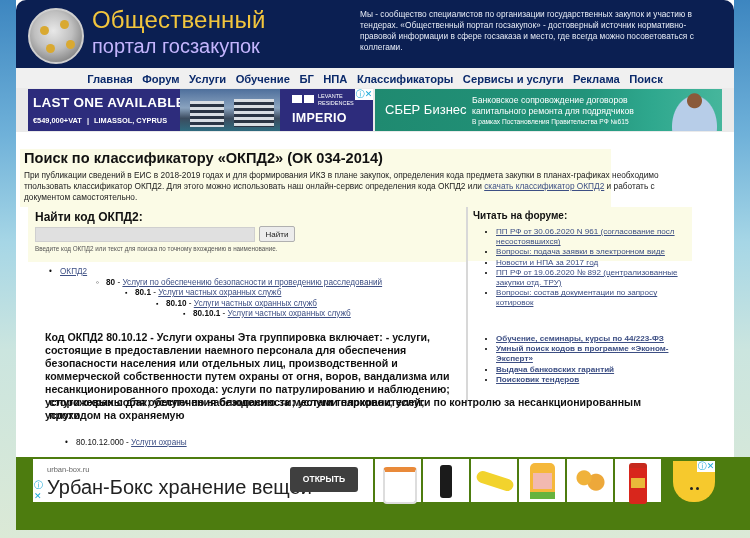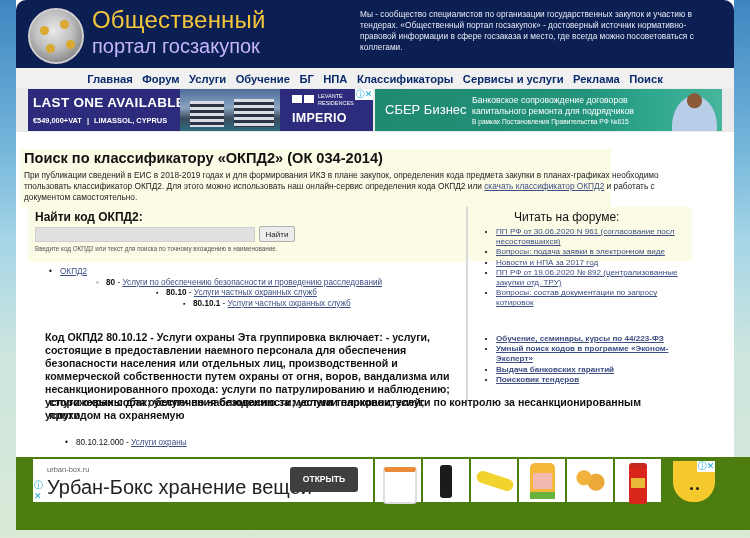--- a/index.html
+++ b/index.html
@@ -79,21 +79,21 @@
     position:absolute; left:7px; top:20px; width:218px; height:13px; border:1px solid #cfcfcf; background:#e0e0e0; padding:0; margin:0;
   }
   .search button {
     position:absolute; left:231px; top:19px; width:36px; height:16px; font-size:8px; font-family:"Liberation Sans", sans-serif;
     background:#ececec; border:1px solid #b0b0b0; border-radius:2px; color:#222; padding:0;
   }
   .search .hint { position:absolute; left:7px; top:38px; font-size:6.3px; color:#555; }
   
   .side { position:absolute; left:450px; top:207px; width:224px; height:195px; border-left:2px solid #d8d8d8; }
   .side .top { position:absolute; left:0; top:0; width:224px; height:54px; background:#fbfbe6; }
-  .side .hd { position:absolute; left:5px; top:3px; font-size:12px; font-weight:normal; color:#111;margin-left:41px; }
+  .side .hd { position:absolute; left:5px; top:3px; font-size:10px; font-weight:bold; color:#111; }
   .side ul { position:absolute; margin:0; padding:0 0 0 28px; font-size:8.1px; line-height:10.2px; }
   .side ul li a { color:#3d4f84; text-decoration:underline; }
   .side .l1 { top:20px; width:190px; }
   .side .l2 { top:127px; width:190px; }
   .side .l2 li a { font-weight:bold; color:#3d4f84; }
   
   .tree { position:absolute; left:30px; top:267px; font-size:8.2px; line-height:10.5px; color:#111; }
   .tree a { color:#3d4f84; text-decoration:underline; }
   .tree ul { margin:0; padding:0; list-style:none; }
   .tree li { position:relative; white-space:nowrap; }
@@ -209,20 +209,21 @@
       <li><a href="#">Умный поиск кодов в программе «Эконом-Эксперт»</a></li>
       <li><a href="#">Выдача банковских гарантий</a></li>
       <li><a href="#">Поисковик тендеров</a></li>
     </ul>
   </div>
 
   <div class="tree">
     <ul>
       <li class="dot" style="margin-left:14px"><a href="#">ОКПД2</a></li>
       <li class="circ" style="margin-left:60px"><span class="b">80</span> - <a href="#">Услуги по обеспечению безопасности и проведению расследований</a></li>
+      <li class="sq" style="margin-left:89px"><span class="b">80.1</span> - <a href="#">Услуги частных охранных служб</a></li>
       <li class="sq" style="margin-left:120px"><span class="b">80.10</span> - <a href="#">Услуги частных охранных служб</a></li>
       <li class="sq" style="margin-left:147px"><span class="b">80.10.1</span> - <a href="#">Услуги частных охранных служб</a></li>
     </ul>
   </div>
 
   <div class="desc">Код ОКПД2 80.10.12 - Услуги охраны Эта группировка включает: - услуги, состоящие в предоставлении наемного персонала для обеспечения безопасности населения или отдельных лиц, производственной и коммерческой собственности путем охраны от огня, воров, вандализма или несанкционированного прохода: услуги по патрулированию и наблюдению; услуги охраны для обеспечения безопасности; услуги телохранителей; услуги</div>
   <div class="desc-tail">сторожевых собак; услуги по наблюдению за местами парковок; услуги по контролю за несанкционированным проходом на охраняемую</div>
   <div class="code-item">
     <span>80.10.12.000</span> - <a href="#">Услуги охраны</a>
   </div>

